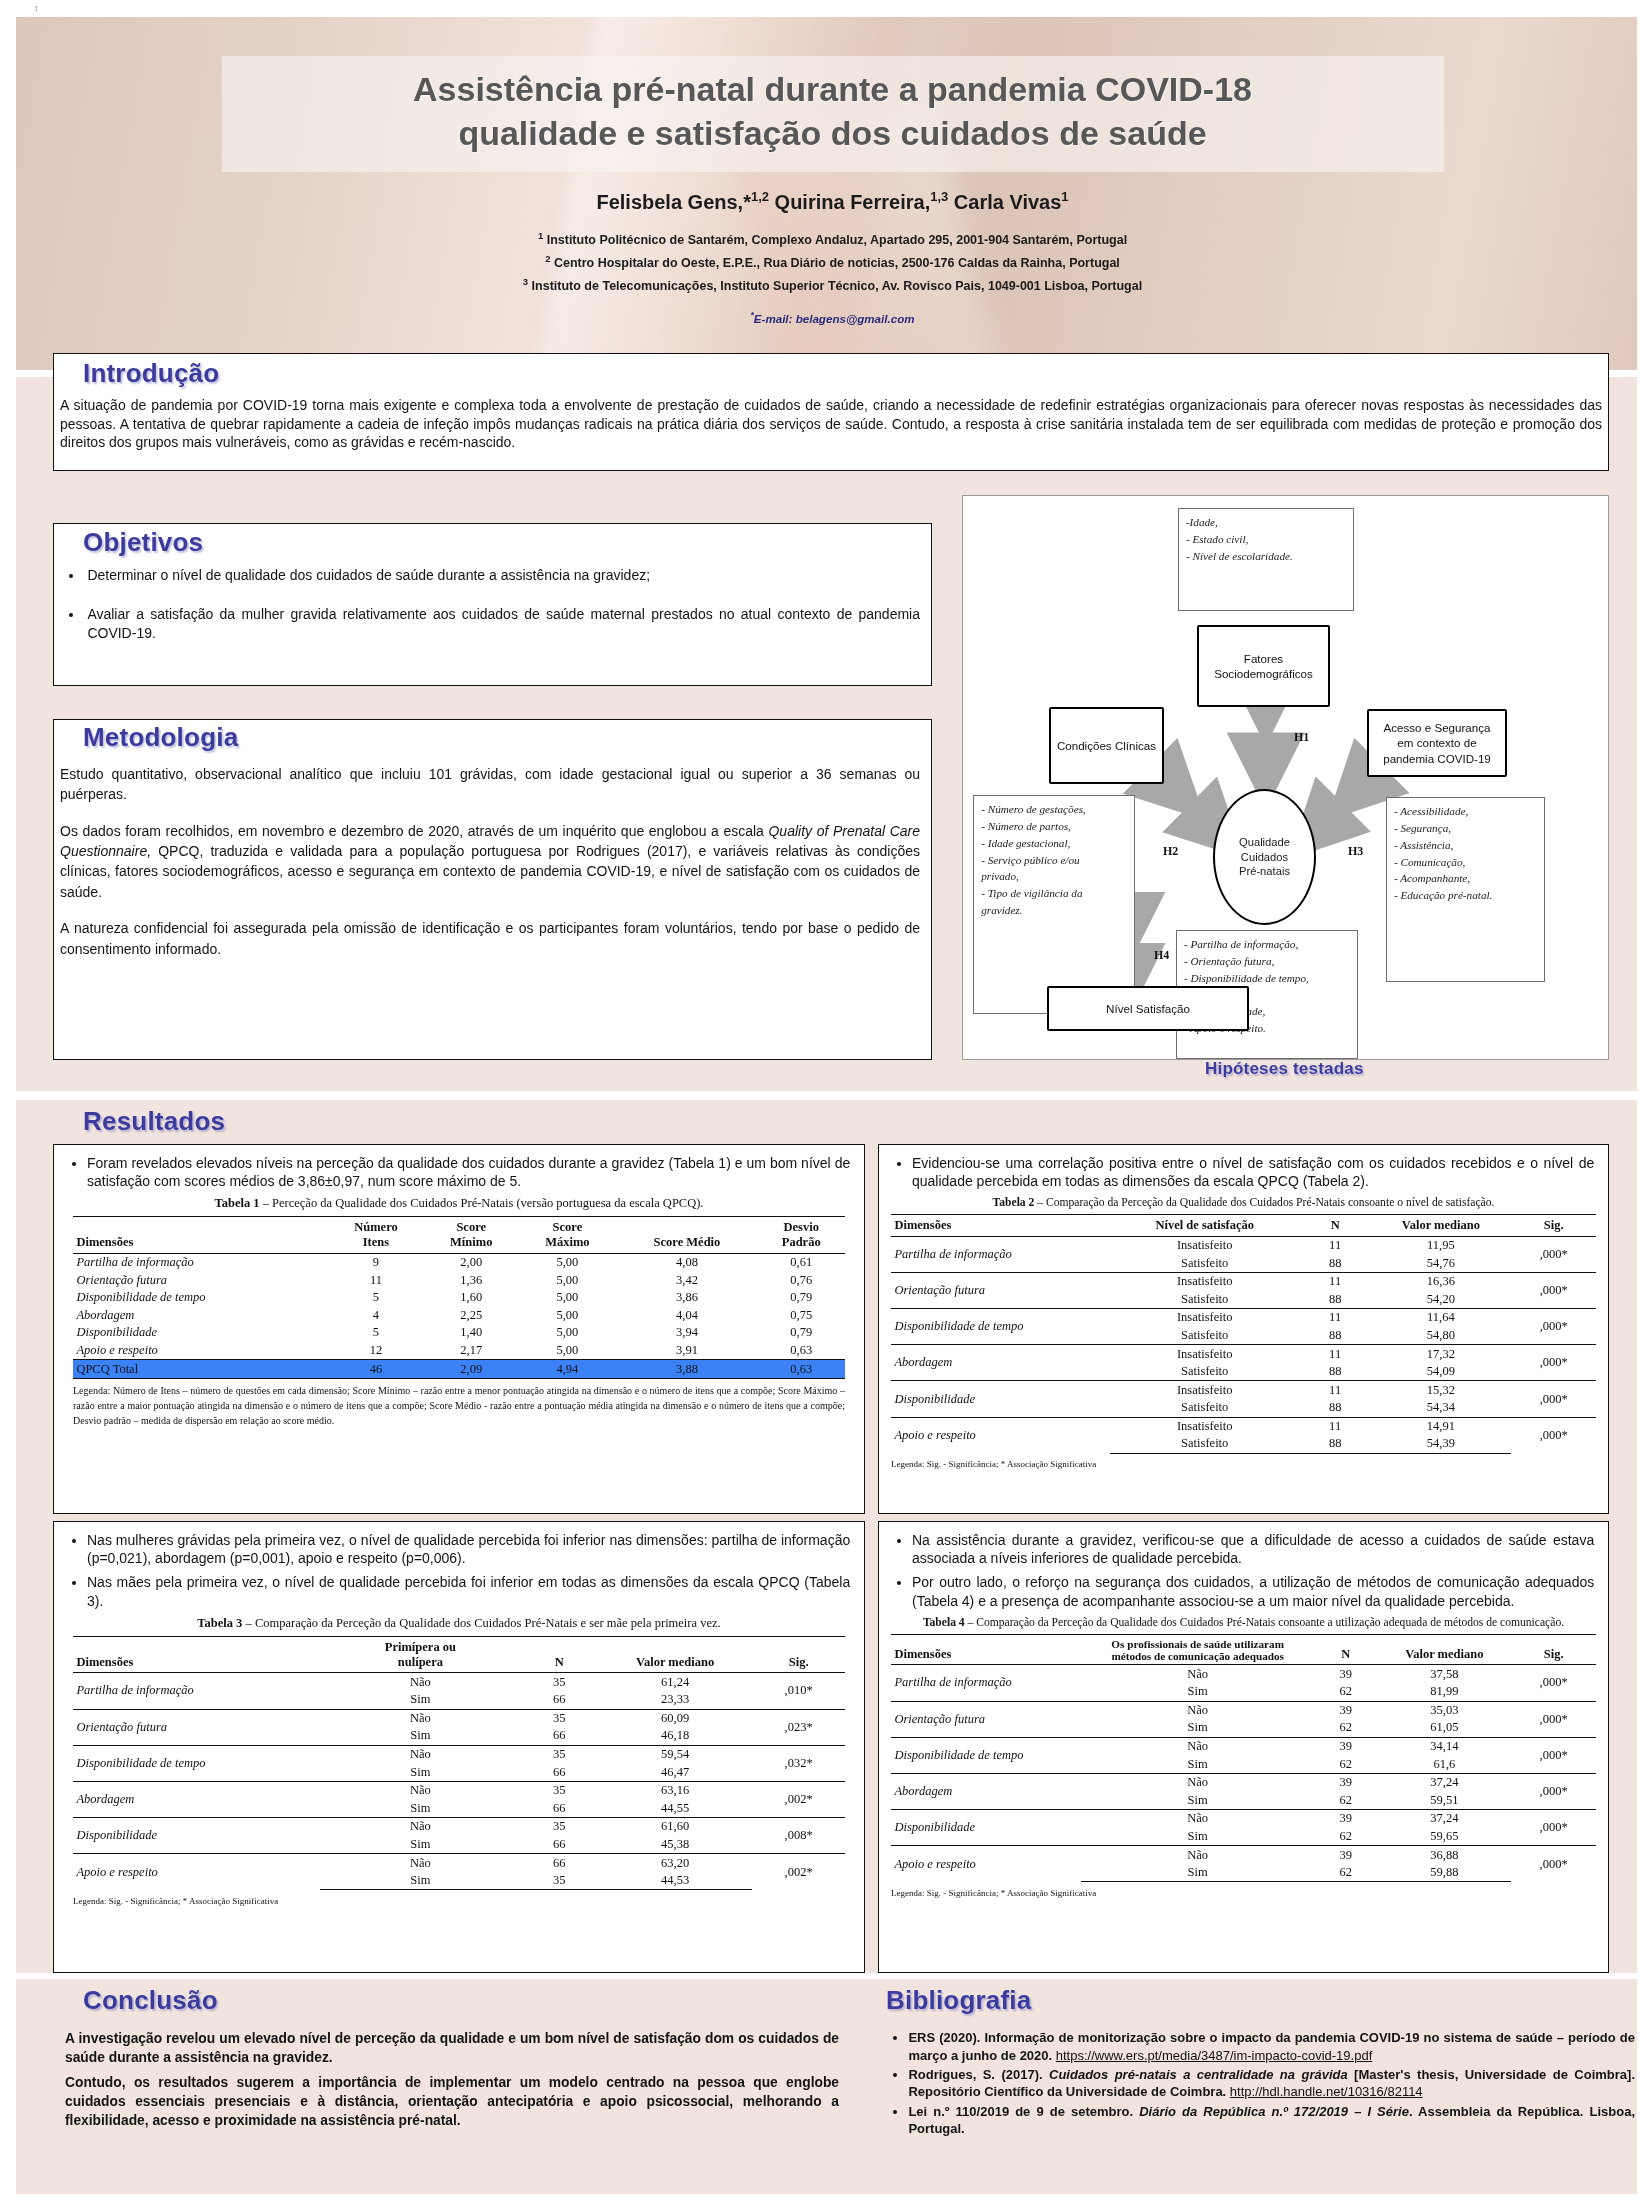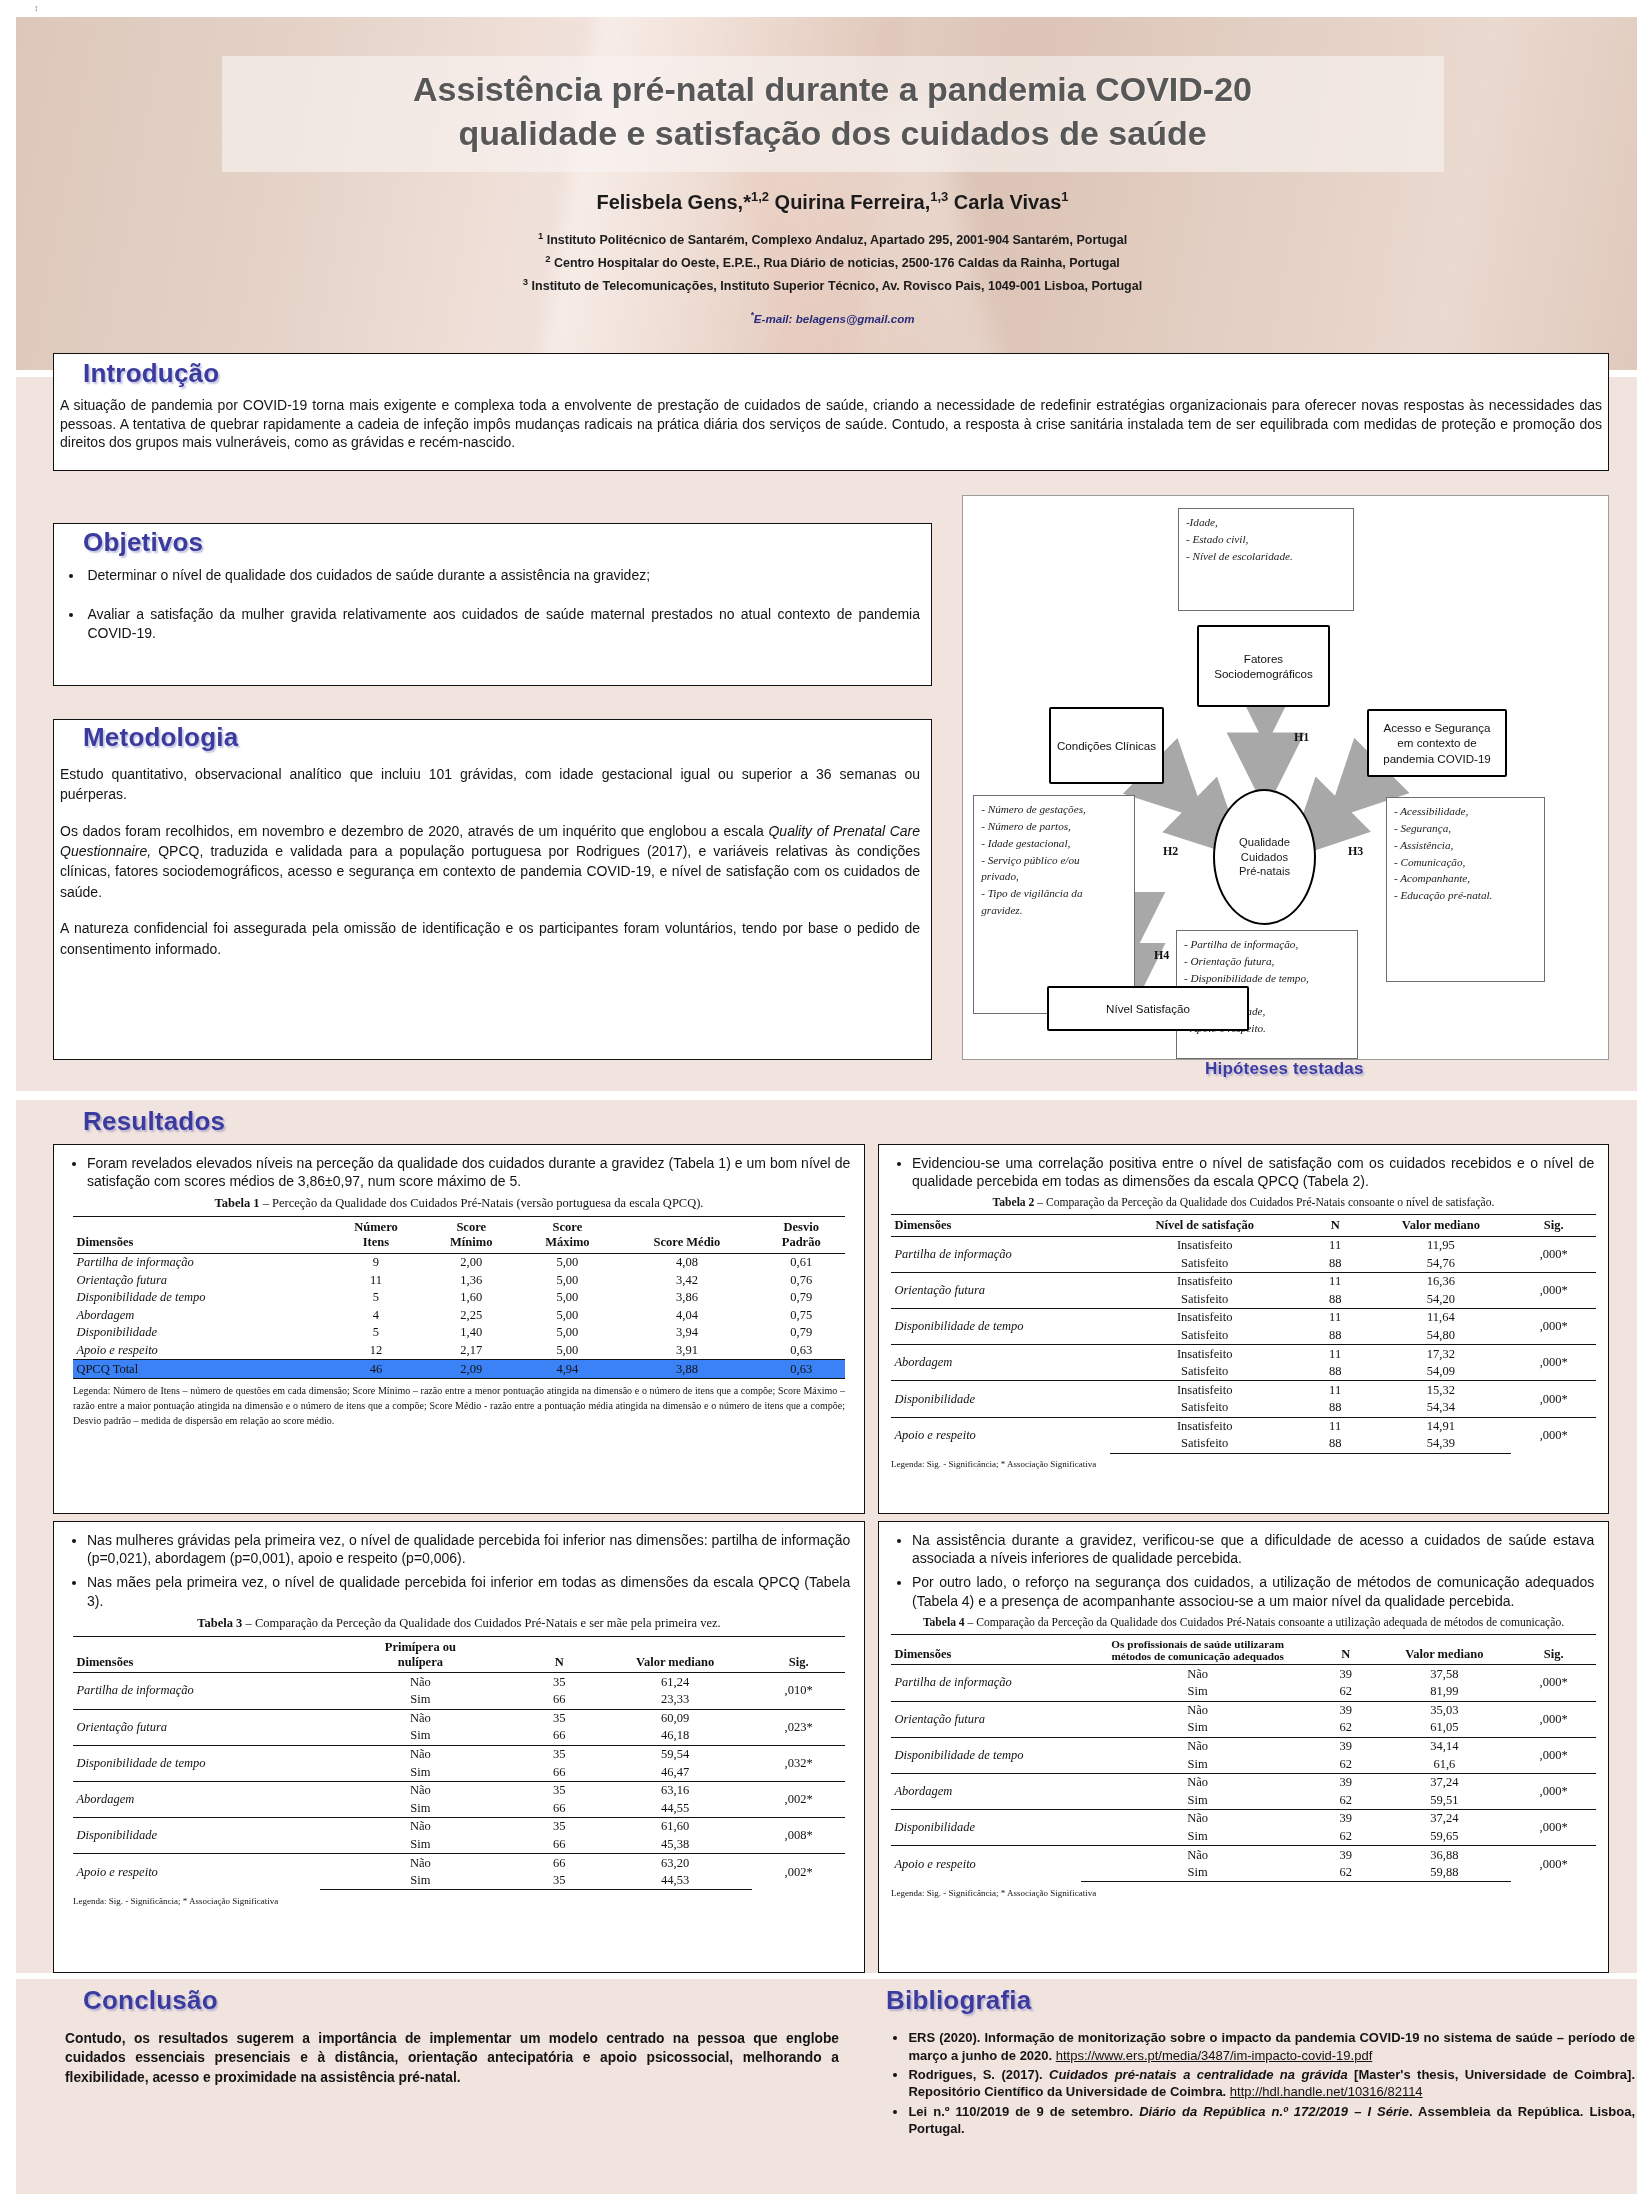--- a/index.html
+++ b/index.html
@@ -160,21 +160,21 @@
   .it { font-style:italic; }
   .tiny-mark { position:absolute; left:34px; top:3.4px; font-size:8.6px; color:#777; }
 </style>
 </head>
 <body>
 
 <div class="tiny-mark">↕</div>
 
 <div class="header">
   <div class="title-plate">
-    <div class="t-line">Assistência pré-natal durante a pandemia COVID-20</div>
+    <div class="t-line">Assistência pré-natal durante a pandemia COVID-18</div>
     <div class="t-line">qualidade e satisfação dos cuidados de saúde</div>
   </div>
   <div class="authors">
     Felisbela Gens,*<sup>1,2</sup> Quirina Ferreira,<sup>1,3</sup> Carla Vivas<sup>1</sup>
   </div>
   <div class="affils">
     <div><sup>1</sup> <span>Instituto Politécnico de Santarém, Complexo Andaluz, Apartado 295, 2001-904 Santarém, Portugal</span></div>
     <div><sup>2</sup> <span>Centro Hospitalar do Oeste, E.P.E., Rua Diário de noticias, 2500-176 Caldas da Rainha, Portugal</span></div>
     <div><sup>3</sup> <span>Instituto de Telecomunicações, Instituto Superior Técnico, Av. Rovisco Pais, 1049-001 Lisboa, Portugal</span></div>
   </div>
@@ -641,20 +641,21 @@
             <td style="border-bottom: 1.9px solid rgb(17, 17, 17);">59,88</td>
           </tr>
         </tbody>
     </table>
     <div class="tbl-legend small">Legenda: Sig. - Significância; * Associação Significativa</div>
   </div>
 </div>
 
 <div class="sec-h" id="conc-h">Conclusão</div>
 <div id="conc-text">
+  <p>A investigação revelou um elevado nível de perceção da qualidade e um bom nível de satisfação dom os cuidados de saúde durante a assistência na gravidez.</p>
   <p>Contudo, os resultados sugerem a importância de implementar um modelo centrado na pessoa que englobe cuidados essenciais presenciais e à distância, orientação antecipatória e apoio psicossocial, melhorando a flexibilidade, acesso e proximidade na assistência pré-natal.</p>
 </div>
 
 <div class="sec-h" id="bib-h">Bibliografia</div>
 <ul id="bib-list">
   <li><span>ERS (2020). Informação de monitorização sobre o impacto da pandemia COVID-19 no sistema de saúde – período de março a junho de 2020. </span><span class="lnk">https://www.ers.pt/media/3487/im-impacto-covid-19.pdf</span></li>
   <li><span>Rodrigues, S. (2017). </span><span class="it">Cuidados pré-natais a centralidade na grávida</span><span> [Master's thesis, Universidade de Coimbra]. Repositório Científico da Universidade de Coimbra. </span><span class="lnk">http://hdl.handle.net/10316/82114</span></li>
   <li><span>Lei n.º 110/2019 de 9 de setembro. </span><span class="it">Diário da República n.º 172/2019 – I Série</span><span>. Assembleia da República. Lisboa, Portugal.</span></li>
 </ul>
 

